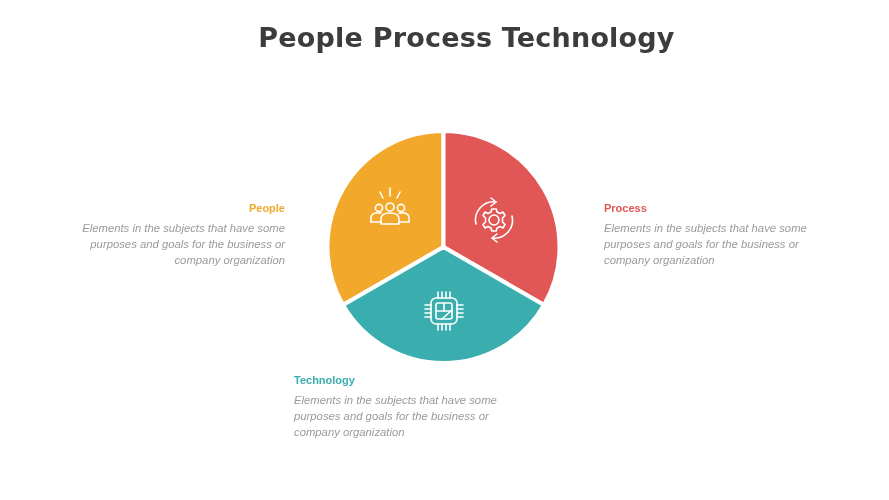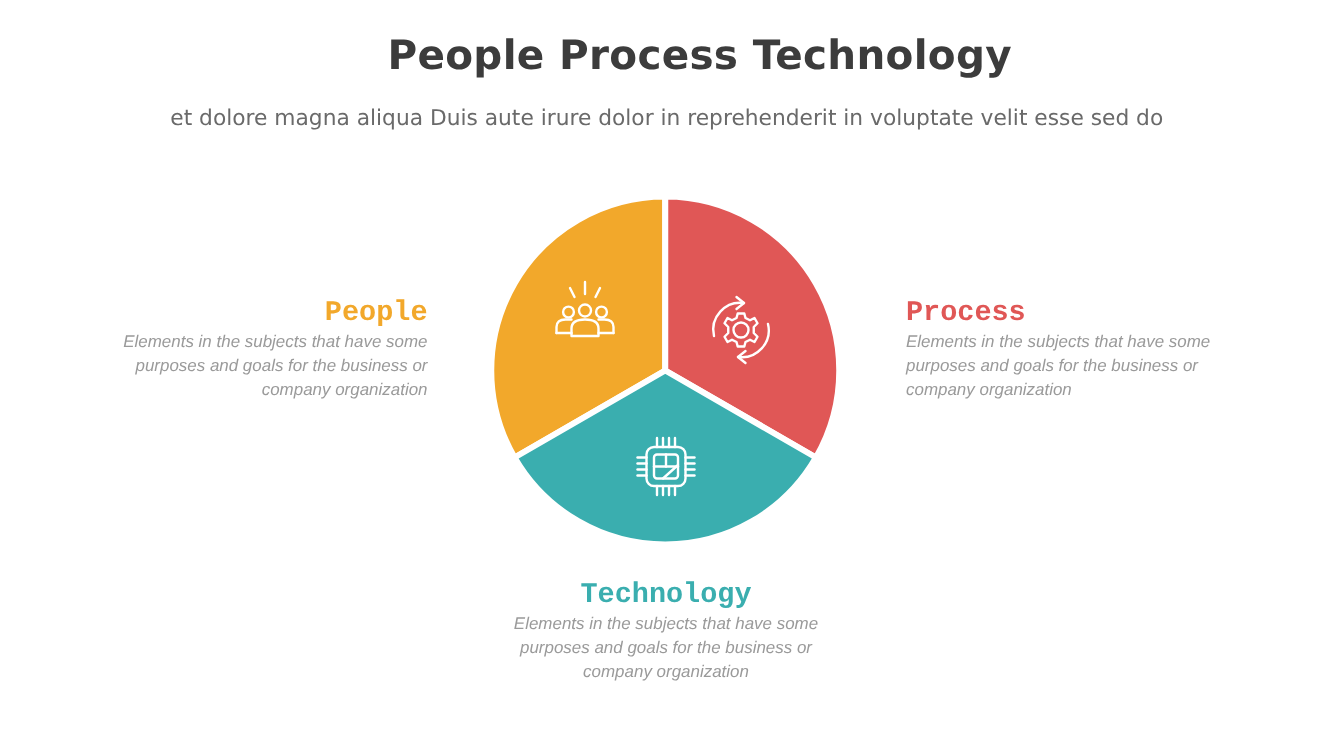--- a/index.html
+++ b/index.html
@@ -10,34 +10,33 @@
   .title {
     position:absolute; left:0; top:22px; width:889px; text-align:center;
     font-size:27px; font-weight:bold; color:#3c3c3c; letter-spacing:0.2px;padding-left:22px;
   }
   .subtitle {
     position:absolute; left:20px; top:70px; width:849px; text-align:center;
     font-size:14.5px; line-height:19px; color:#6a6a6a;
   }
   .subtitle span { display:block; white-space:nowrap; }
   .block { position:absolute; }
-  .block .head { font-family:Liberation Mono, monospace; font-weight:bold; font-size:19px; line-height:20px; }
+  .block .head { font-family:Liberation Sans, sans-serif; font-weight:bold; font-size:11px; line-height:20px; }
   .block .desc { font-family:"Liberation Sans", sans-serif; font-size:11.3px; line-height:16px; color:#9a9a9a; margin-top:2px; }
   .block .desc span { display:block; white-space:nowrap;font-style:italic; }
   #people { left:40px; top:198px; width:245px; text-align:right; }
   #process { left:604px; top:198px; width:260px; text-align:left; }
-  #technology { left:294px; top:386px; width:300px; text-align:center; }
+  #technology { left:294px; top:370px; width:300px; text-align:left; }
   svg.pie { position:absolute; left:0; top:0; }
 </style>
 </head>
 <body>
 
 <div class="title">People Process Technology</div>
 <div class="subtitle">
-  <span>et dolore magna aliqua Duis aute irure dolor in reprehenderit in voluptate velit esse sed do</span>
 </div>
 
 <svg class="pie" width="889" height="500">
 
   <g stroke="#ffffff" stroke-width="4" stroke-linejoin="round">
 
     <path d="M443.5,247 L443.5,131 A116,116 0 0 0 343.04,305 Z" fill="#F2A82B"></path>
 
     <path d="M443.5,247 L443.5,131 A116,116 0 0 1 543.96,305 Z" fill="#E05756"></path>
 

